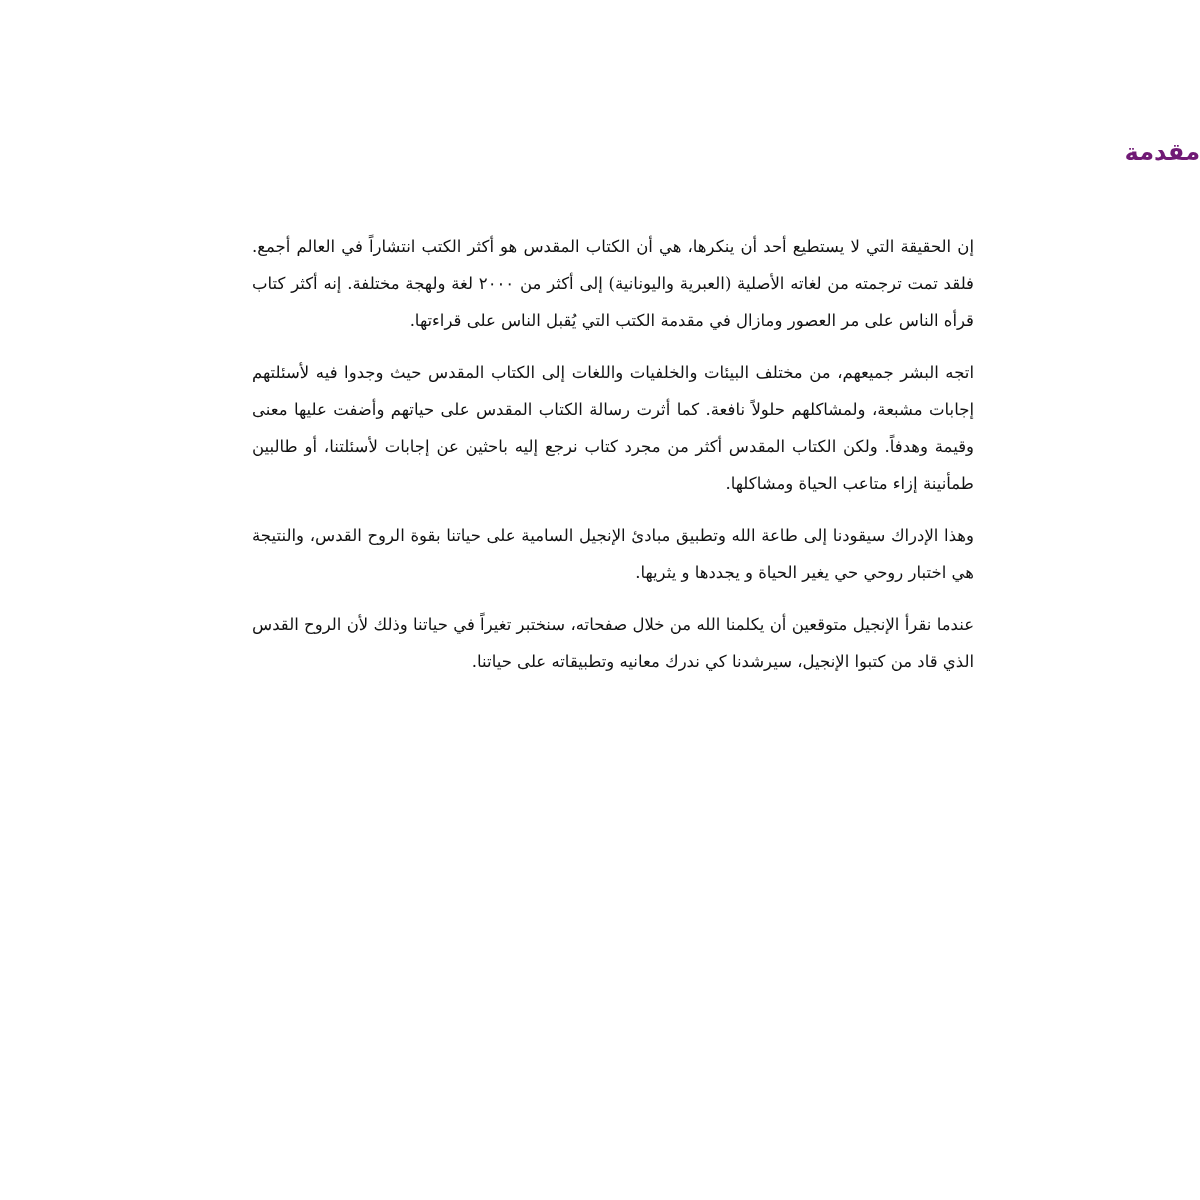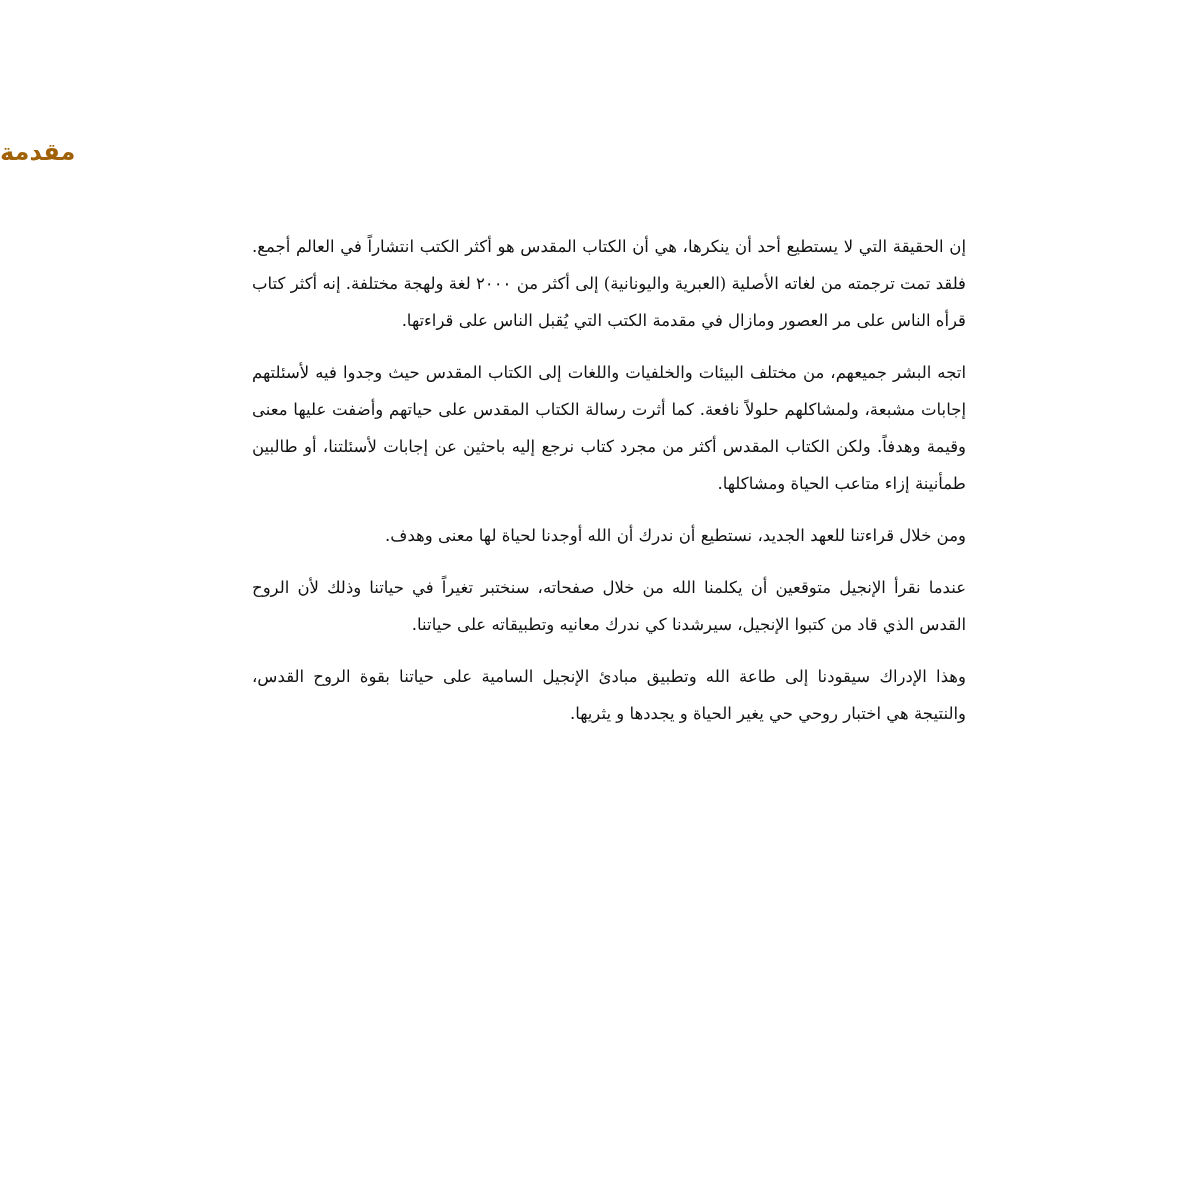--- a/index.html
+++ b/index.html
@@ -20,48 +20,47 @@
       width: 1200px;
       height: 1200px;
       box-sizing: border-box;
       background: #ffffff;
     }
     .title {
       position: absolute;
       top: 138px;
       left: 0;
       width: 1200px;
-      text-align: left;
+      text-align: right;
       font-family: "DejaVu Sans", sans-serif;
       font-weight: bold;
       font-size: 24px;
-      color: #a16207;
+      color: #701a75;
       direction: rtl;
     }
     .body-text {
       position: absolute;
       top: 228px;
       left: 252px;
       width: 722px;
       direction: rtl;
       text-align: justify;
       font-family: "DejaVu Serif", serif;
       font-size: 16.5px;
       line-height: 37px;
       color: #111;
     }
     .para {
-      margin: 0 8px 15px 0;
+      margin: 0 0 15px 0;
     }
   </style>
 </head>
 <body>
 
 <div class="page">
   <div class="title">مقدمة</div>
   <div class="body-text">
     <p class="para">إن الحقيقة التي لا يستطيع أحد أن ينكرها، هي أن الكتاب المقدس هو أكثر الكتب انتشاراً في العالم أجمع. فلقد تمت ترجمته من لغاته الأصلية (العبرية واليونانية) إلى أكثر من ٢٠٠٠ لغة ولهجة مختلفة. إنه أكثر كتاب قرأه الناس على مر العصور ومازال في مقدمة الكتب التي يُقبل الناس على قراءتها.</p>
     <p class="para">اتجه البشر جميعهم، من مختلف البيئات والخلفيات واللغات إلى الكتاب المقدس حيث وجدوا فيه لأسئلتهم إجابات مشبعة، ولمشاكلهم حلولاً نافعة. كما أثرت رسالة الكتاب المقدس على حياتهم وأضفت عليها معنى وقيمة وهدفاً. ولكن الكتاب المقدس أكثر من مجرد كتاب نرجع إليه باحثين عن إجابات لأسئلتنا، أو طالبين طمأنينة إزاء متاعب الحياة ومشاكلها.</p>
-    <p class="para">ومن خلال قراءتنا للعهد الجديد، نستطيع أن ندرك أن الله أوجدنا لحياة لها معنى وهدف.</p>
+    <p class="para">وهذا الإدراك سيقودنا إلى طاعة الله وتطبيق مبادئ الإنجيل السامية على حياتنا بقوة الروح القدس، والنتيجة هي اختبار روحي حي يغير الحياة و يجددها و يثريها.</p>
     <p class="para">عندما نقرأ الإنجيل متوقعين أن يكلمنا الله من خلال صفحاته، سنختبر تغيراً في حياتنا وذلك لأن الروح القدس الذي قاد من كتبوا الإنجيل، سيرشدنا كي ندرك معانيه وتطبيقاته على حياتنا.</p>
-    <p class="para">وهذا الإدراك سيقودنا إلى طاعة الله وتطبيق مبادئ الإنجيل السامية على حياتنا بقوة الروح القدس، والنتيجة هي اختبار روحي حي يغير الحياة و يجددها و يثريها.</p>
   </div>
 </div>
 
 </body></html>

